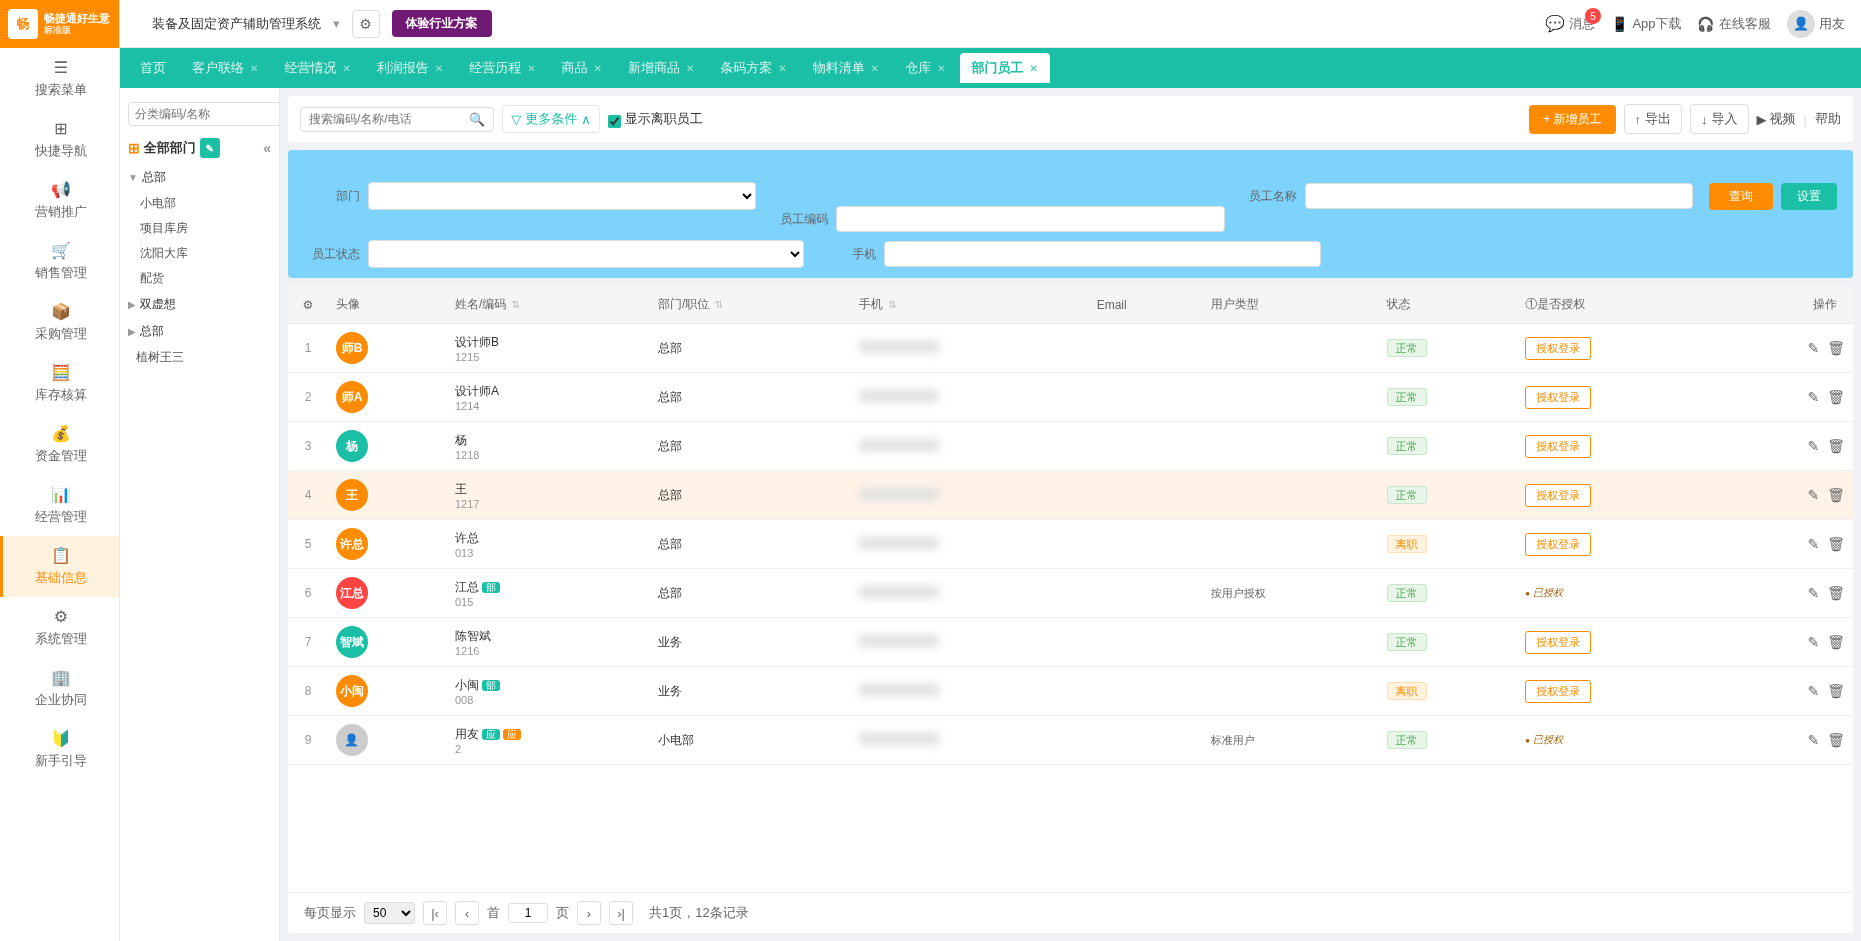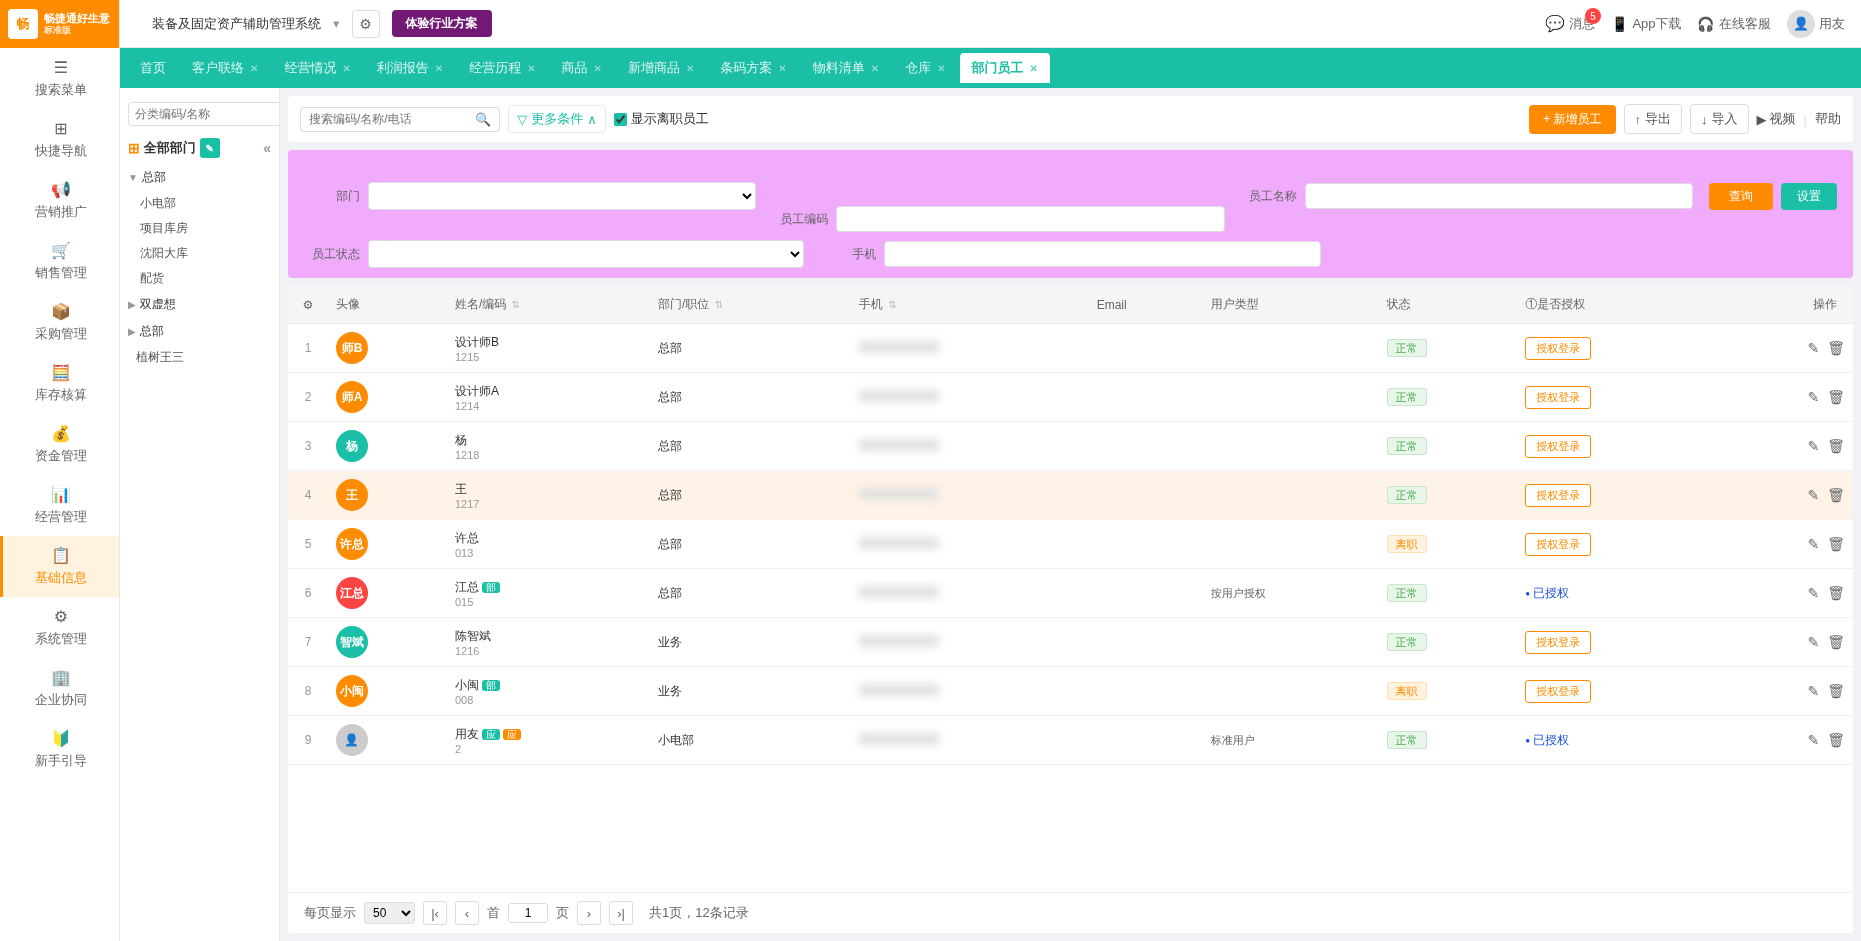--- a/index.html
+++ b/index.html
@@ -45,32 +45,32 @@
     .tree-header .collapse-btn { margin-left: auto; color: #999; cursor: pointer; font-size: 14px; }
     .tree-group-title { padding: 5px 8px 5px 16px; font-size: 12px; color: #333; cursor: pointer; display: flex; align-items: center; gap: 4px; }
     .tree-group-title .arrow { color: #999; font-size: 10px; }
     .tree-item { padding: 4px 8px 4px 28px; font-size: 12px; color: #555; cursor: pointer; }
 
     
     .right-panel { flex: 1; display: flex; flex-direction: column; overflow: hidden; padding: 8px; gap: 8px; }
 
     
     .filter-bar { background: #fff; border-radius: 4px; padding: 8px 12px; display: flex; align-items: center; gap: 8px; }
-    .filter-search { display: flex; align-items: center; gap: 6px; border: 1px solid #ddd; border-radius: 4px; padding: 4px 8px; }
+    .filter-search { display: flex; align-items: center; border: 1px solid #ddd; border-radius: 4px; padding: 4px 8px; }
     .filter-search input { border: none; outline: none; font-size: 12px; width: 160px; }
     .filter-more { display: flex; align-items: center; gap: 4px; color: #1abfa5; font-size: 12px; cursor: pointer; border: 1px solid #e8e8e8; border-radius: 4px; padding: 4px 8px; }
-    .filter-check { display: flex; align-items: center; gap: 4px; font-size: 12px; color: #333; cursor: pointer; }
+    .filter-check { display: flex; align-items: flex-end; gap: 4px; font-size: 12px; color: #333; cursor: pointer; }
     .filter-check input { accent-color: #1abfa5; }
     .filter-right { margin-left: auto; display: flex; align-items: center; gap: 8px; }
     .btn-add { background: #ff8c00; color: white; border: none; padding: 6px 14px; border-radius: 4px; cursor: pointer; font-size: 12px; display: flex; align-items: center; gap: 4px; }
     .btn-outline { color: #555; border: 1px solid #ddd; background: #fff; padding: 5px 10px; border-radius: 4px; cursor: pointer; font-size: 12px; display: flex; align-items: center; gap: 4px; }
     .btn-text { color: #555; font-size: 12px; cursor: pointer; display: flex; align-items: center; gap: 3px; }
 
     
-    .adv-filter { background: #f0abfc; border-radius: 4px; padding: 10px 16px; }
+    .adv-filter { background: #7dd3fc; border-radius: 4px; padding: 10px 16px; }
     .adv-filter-row { display: flex; align-items: center; gap: 16px; margin-bottom: 8px; }
     .adv-filter-row:last-child { margin-bottom: 0; }
     .filter-field { display: flex; align-items: center; gap: 8px; flex: 1; }
     .filter-field label { color: #666; font-size: 12px; min-width: 56px; text-align: right; }
     .filter-field select, .filter-field input { flex: 1; border: 1px solid #ddd; border-radius: 4px; padding: 5px 8px; font-size: 12px; outline: none; background: #fff; }
     .filter-field .field-input { border: 1px solid #ddd; border-radius: 4px; padding: 5px 8px; font-size: 12px; flex: 1; min-width: 200px; outline: none; }
     .filter-actions { display: flex; gap: 8px; align-items: center; }
     .btn-query { background: #ff8c00; color: white; border: none; padding: 5px 20px; border-radius: 4px; cursor: pointer; font-size: 12px; }
     .btn-set { background: #1abfa5; color: white; border: none; padding: 5px 16px; border-radius: 4px; cursor: pointer; font-size: 12px; }
 
@@ -82,21 +82,21 @@
     thead th.sortable { cursor: pointer; }
     tbody tr { border-bottom: 1px solid #f0f0f0; }
     tbody tr.highlighted { background: #fff3e8; }
     tbody td { padding: 8px 8px; font-size: 12px; color: #333; vertical-align: middle; }
     .avatar-circle { width: 32px; height: 32px; border-radius: 50%; display: flex; align-items: center; justify-content: center; color: white; font-size: 12px; font-weight: bold; }
     .avatar-gray { background: #ccc; color: #888; }
     .status-tag { padding: 2px 8px; border-radius: 3px; font-size: 11px; }
     .status-normal { background: #e8f5e9; color: #4caf50; border: 1px solid #c8e6c9; }
     .status-resigned { background: #fff3e0; color: #ff8c00; border: 1px solid #ffe0b2; }
     .btn-auth { border: 1px solid #ff8c00; color: #ff8c00; background: #fff; padding: 3px 10px; border-radius: 3px; cursor: pointer; font-size: 11px; }
-    .authorized { color: #1d4ed8; font-size: 12px; display: flex; align-items: center; gap: 3px; }
+    .authorized { color: #a16207; font-size: 10px; display: flex; align-items: center; gap: 3px; font-style: italic; }
     .authorized::before { content: '●'; font-size: 8px; }
     .user-type-tag { color: #666; font-size: 11px; }
     .dept-tag { background: #1abfa5; color: white; border-radius: 3px; padding: 0 4px; font-size: 10px; margin-left: 3px; }
     .action-btns { display: flex; gap: 8px; align-items: center; }
     .action-edit { color: #666; cursor: pointer; font-size: 14px; }
     .action-delete { color: #666; cursor: pointer; font-size: 14px; }
     .col-settings { width: 40px; text-align: center; }
     .blurred { filter: blur(4px); color: transparent; background: #e0e0e0; border-radius: 2px; display: inline-block; width: 80px; height: 12px; }
 
     

